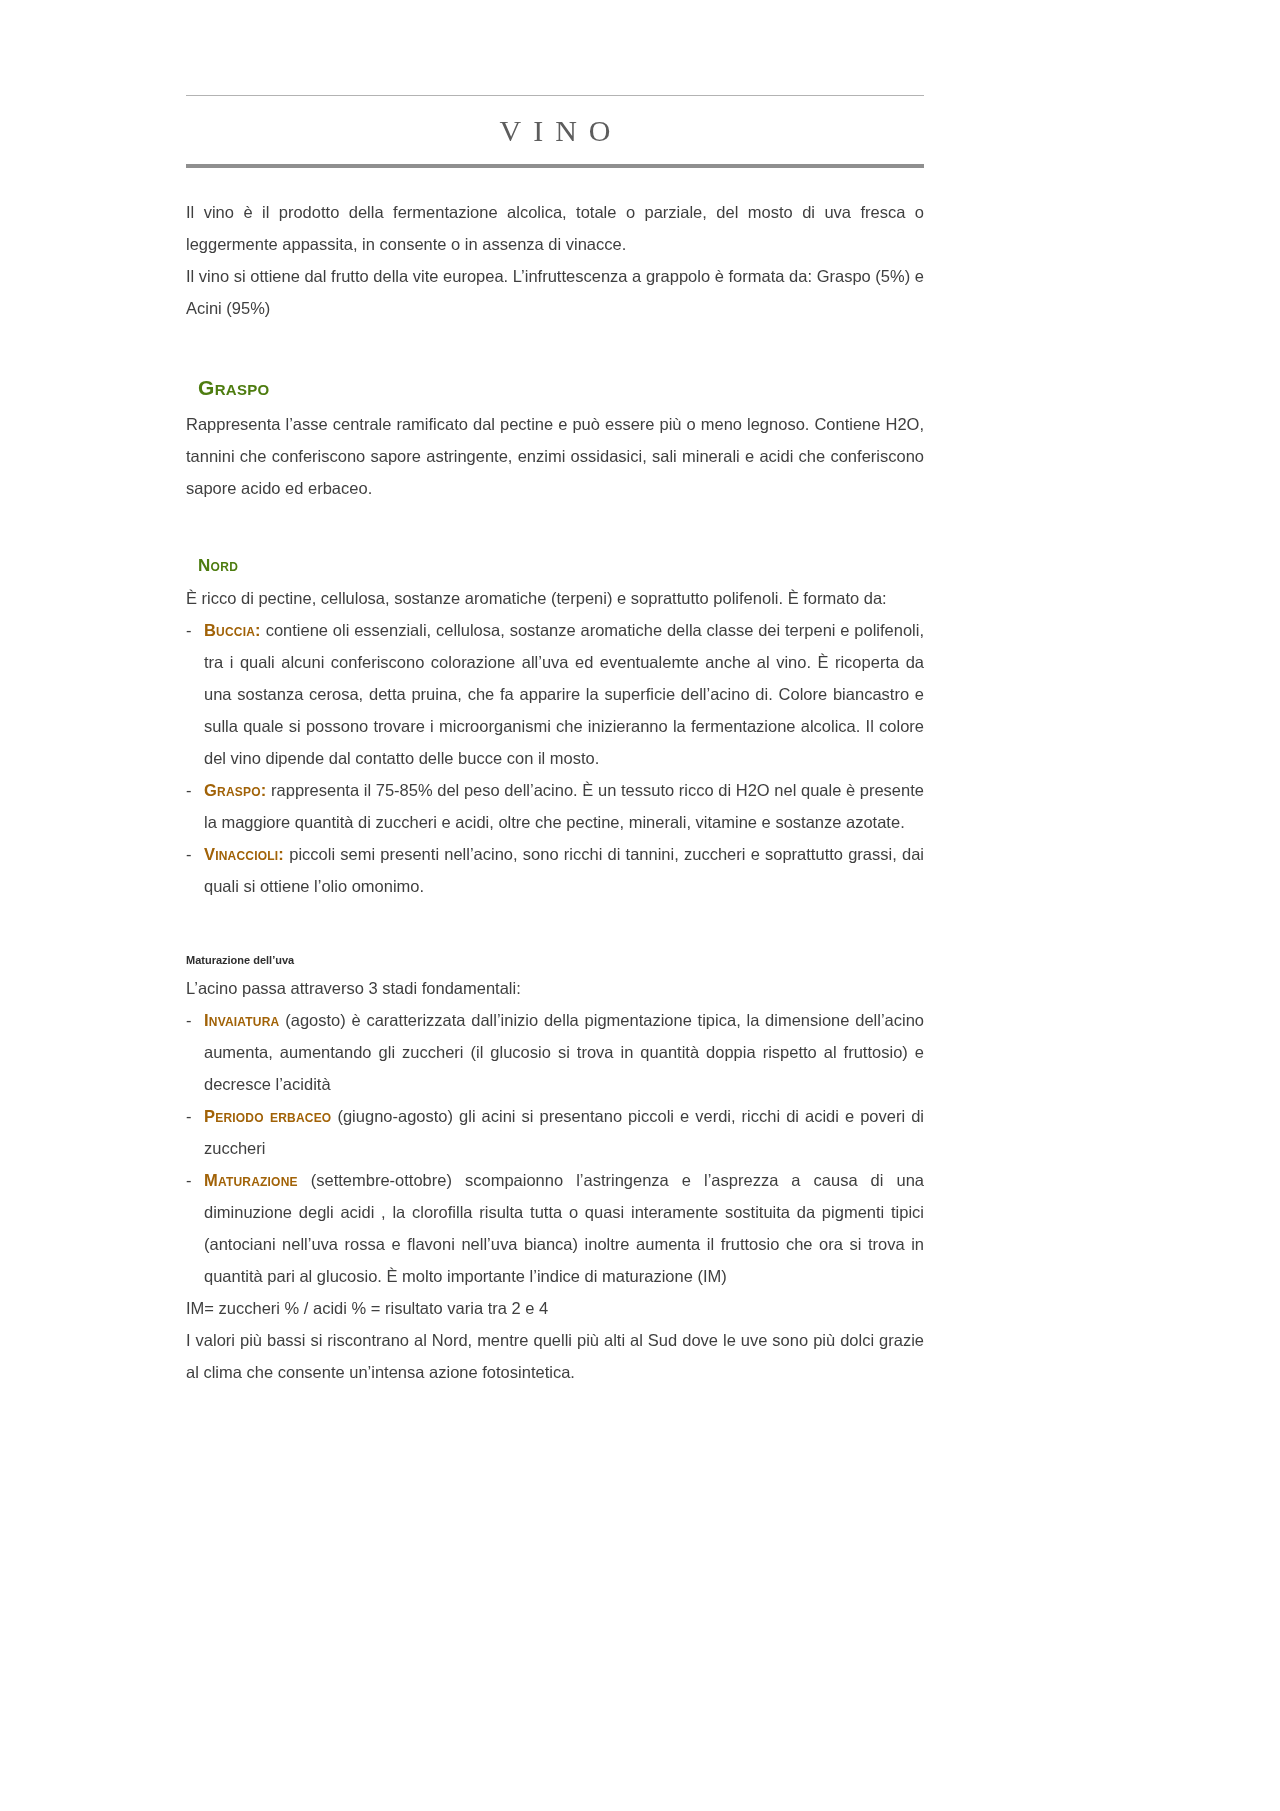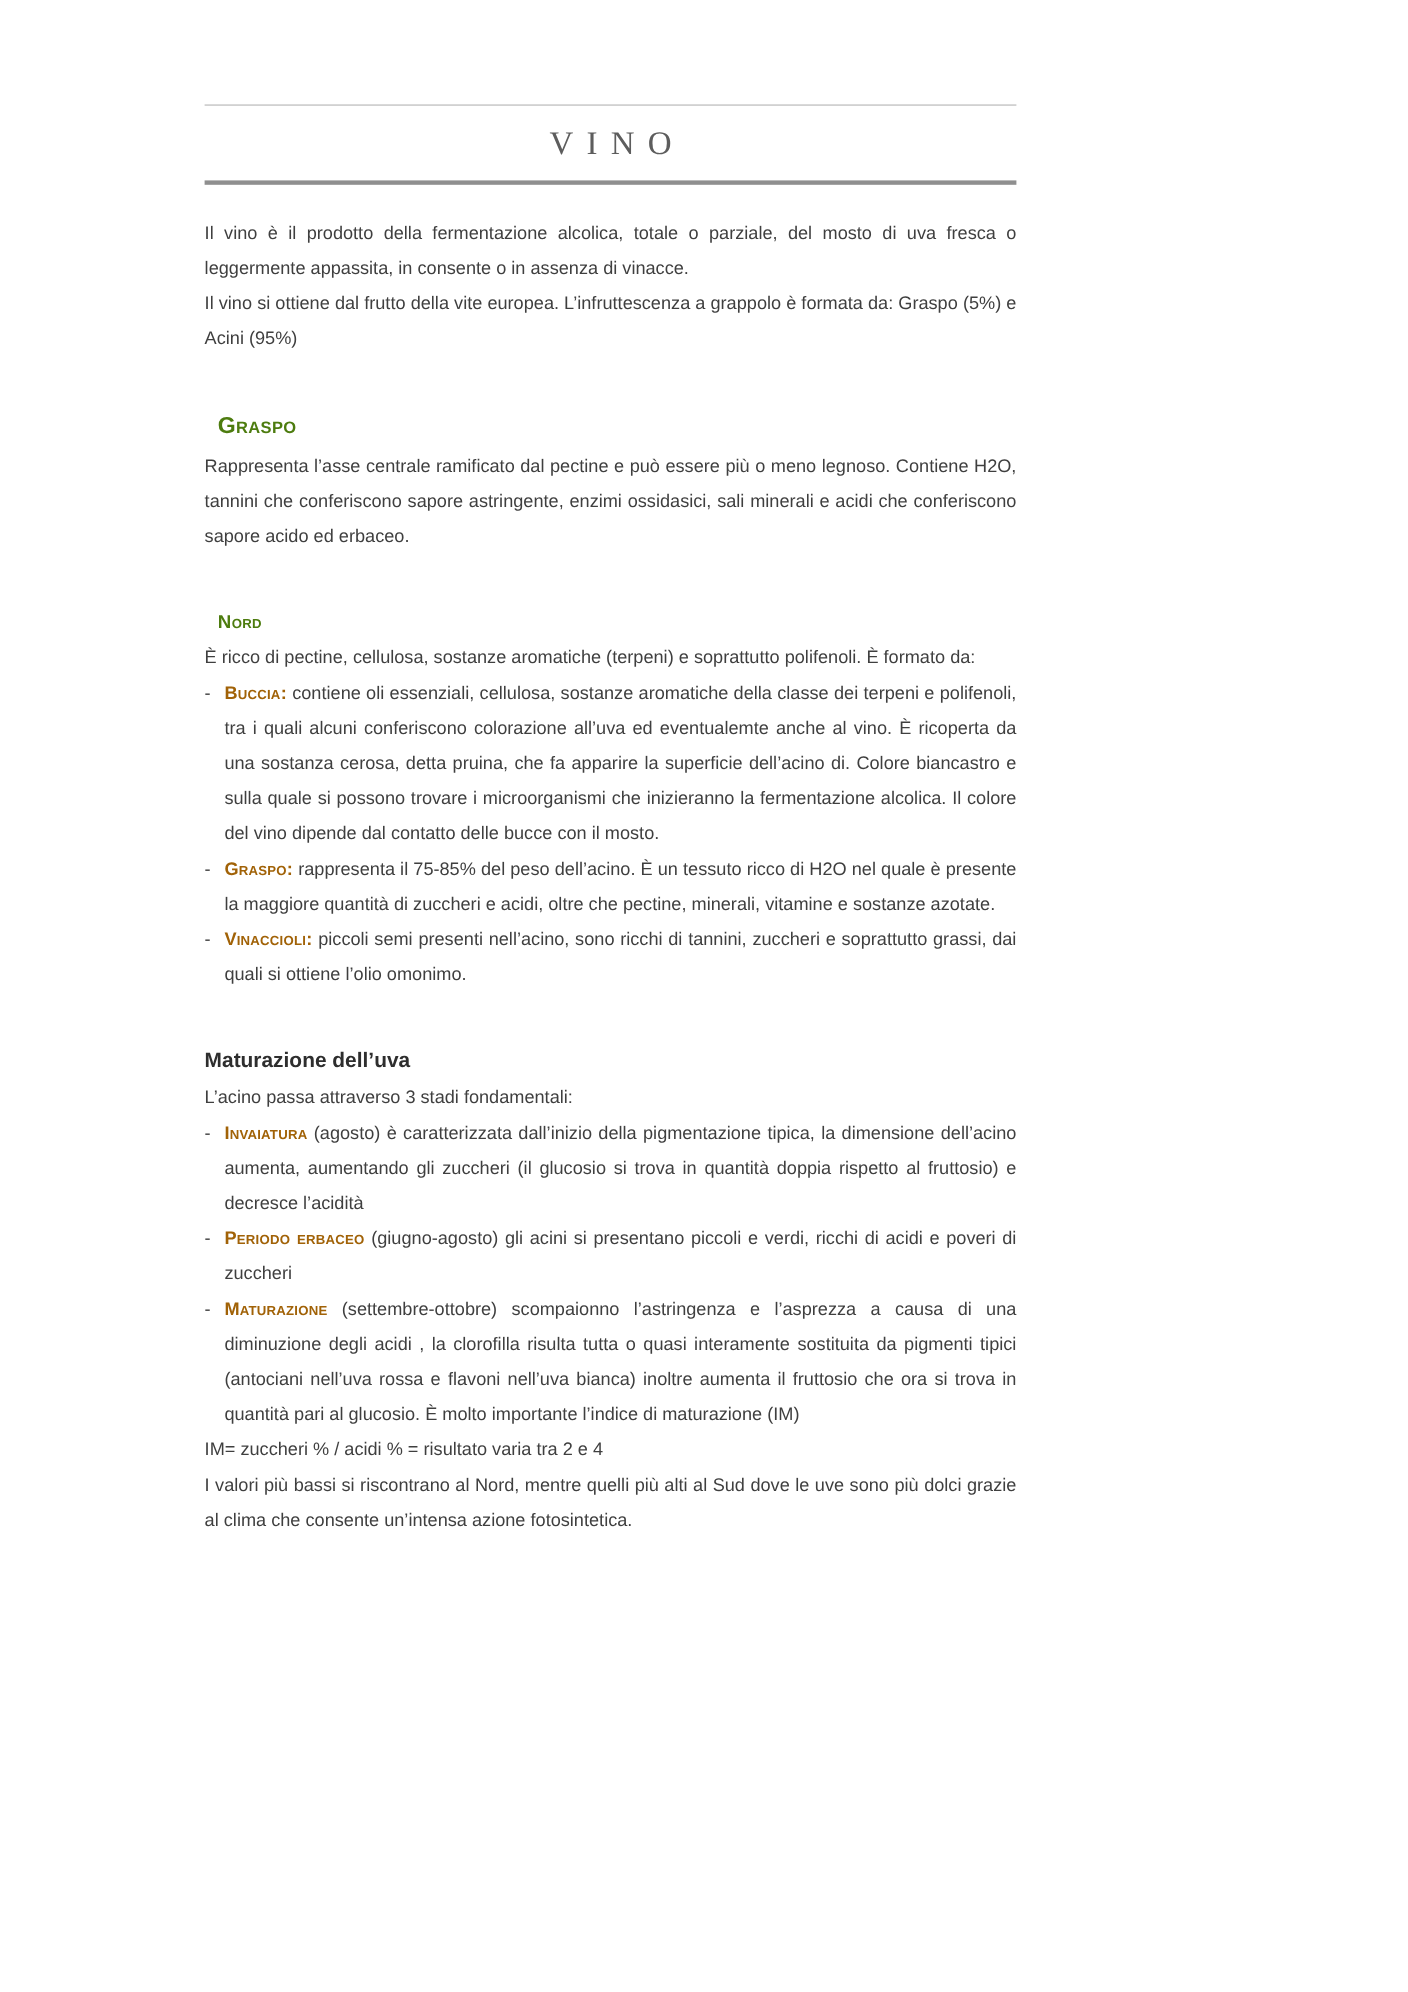--- a/index.html
+++ b/index.html
@@ -74,21 +74,21 @@
     margin-top: 52px;
     margin-bottom: 8px;
   }
   h2.sc-heading.sm {
     font-size: 17px;
     margin-top: 52px;
     margin-bottom: 6px;
   }
   h2.plain-heading {
     margin: 52px 0 6px 0;
-    font-size: 19px;
+    font-size: 11px;
     font-weight: 700;
     color: #2e2e2e;
   }
   
   ul.dash-list {
     list-style: none;
     margin: 0;
     padding: 0;
   }
   ul.dash-list > li {

